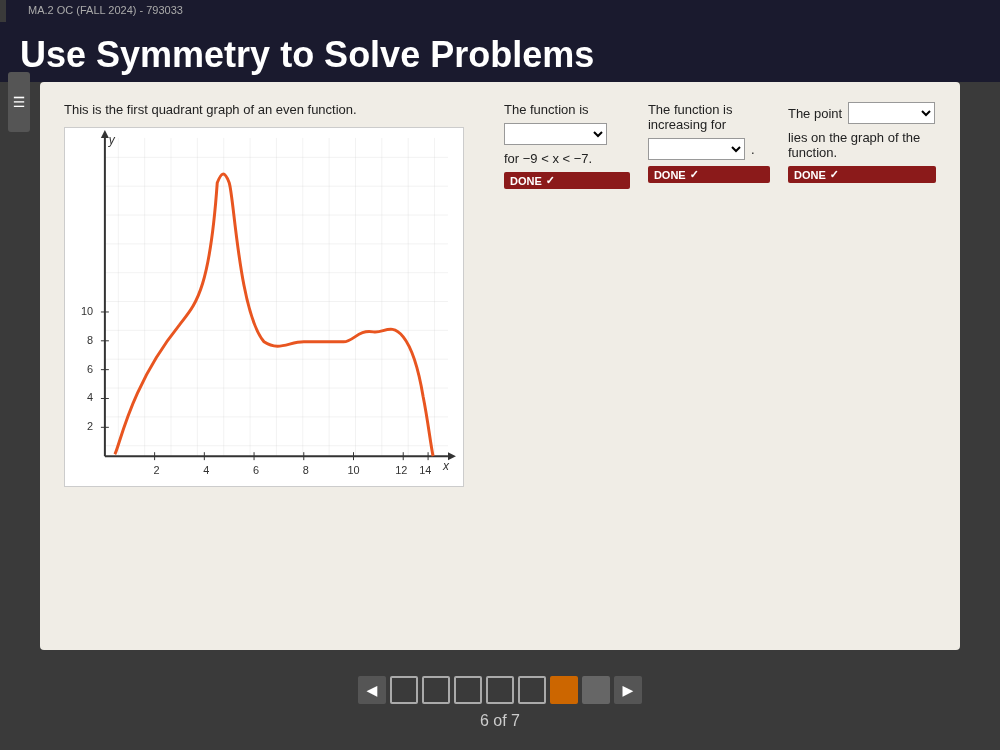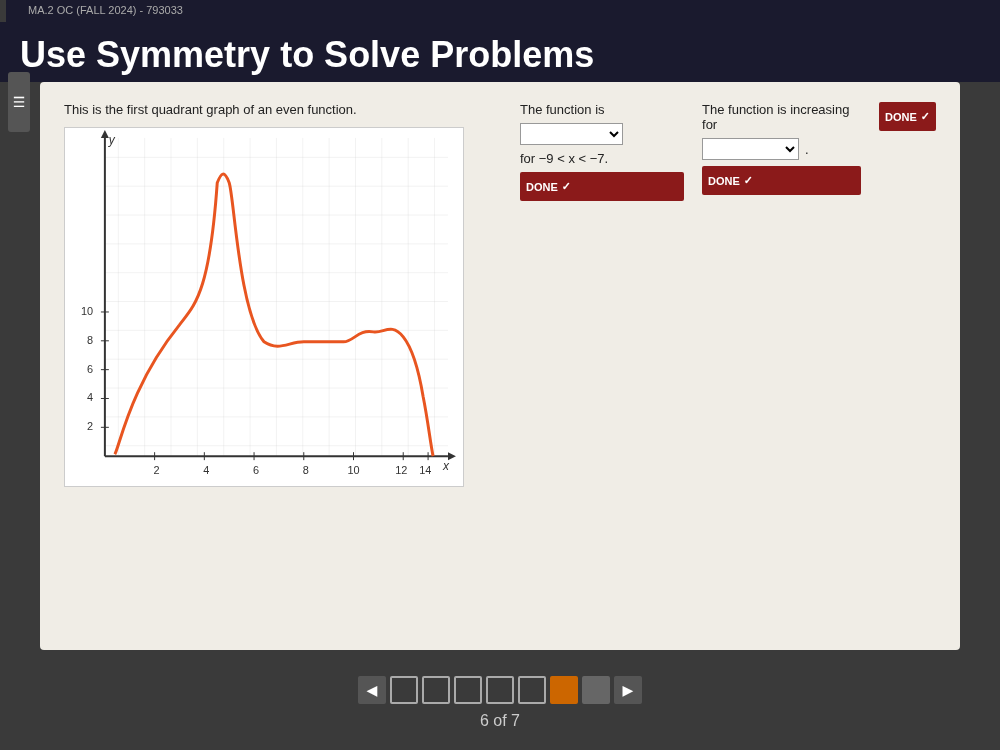--- a/index.html
+++ b/index.html
@@ -54,21 +54,21 @@
       bottom: 100px;
       background: #f0ede6;
       border-radius: 4px;
       padding: 20px 24px;
       display: flex;
       flex-direction: column;
     }
     .card-content {
       display: flex;
       flex-direction: row;
-      gap: 36px;
+      gap: 20px;
       flex: 1;
     }
     .graph-section {
       flex: 0 0 420px;
     }
     .instruction-text {
       font-size: 13px;
       color: #222;
       margin-bottom: 10px;
     }
@@ -114,21 +114,21 @@
       appearance: auto;
     }
     .done-badge {
       display: inline-flex;
       align-items: center;
       gap: 4px;
       background: #8B1A1A;
       color: white;
       font-size: 11px;
       font-weight: bold;
-      padding: 8px 6px;
+      padding: 2px 6px;
       border-radius: 2px;
       cursor: pointer;
     }
     .done-badge .check-icon {
       font-size: 11px;
     }
     .bottom-nav {
       position: absolute;
       bottom: 20px;
       left: 0; right: 0;
@@ -290,20 +290,30 @@
           </select>
           <span>.</span>
         </div>
         <div class="done-badge">
           <span>DONE</span>
           <span class="check-icon">✓</span>
         </div>
       </div>
 
       <div class="question-block">
+        <div class="question-row">
+          <span>The point</span>
+          <select class="dropdown-select">
+            <option value=""></option>
+            <option value="(-4, 9.5)">(-4, 9.5)</option>
+            <option value="(-9, 7)">(-9, 7)</option>
+            <option value="(-11, 8)">(-11, 8)</option>
+          </select>
+          <span>lies on the graph of the function.</span>
+        </div>
         <div class="done-badge">
           <span>DONE</span>
           <span class="check-icon">✓</span>
         </div>
       </div>
 
     </div>
   </div>
 </div>
 

